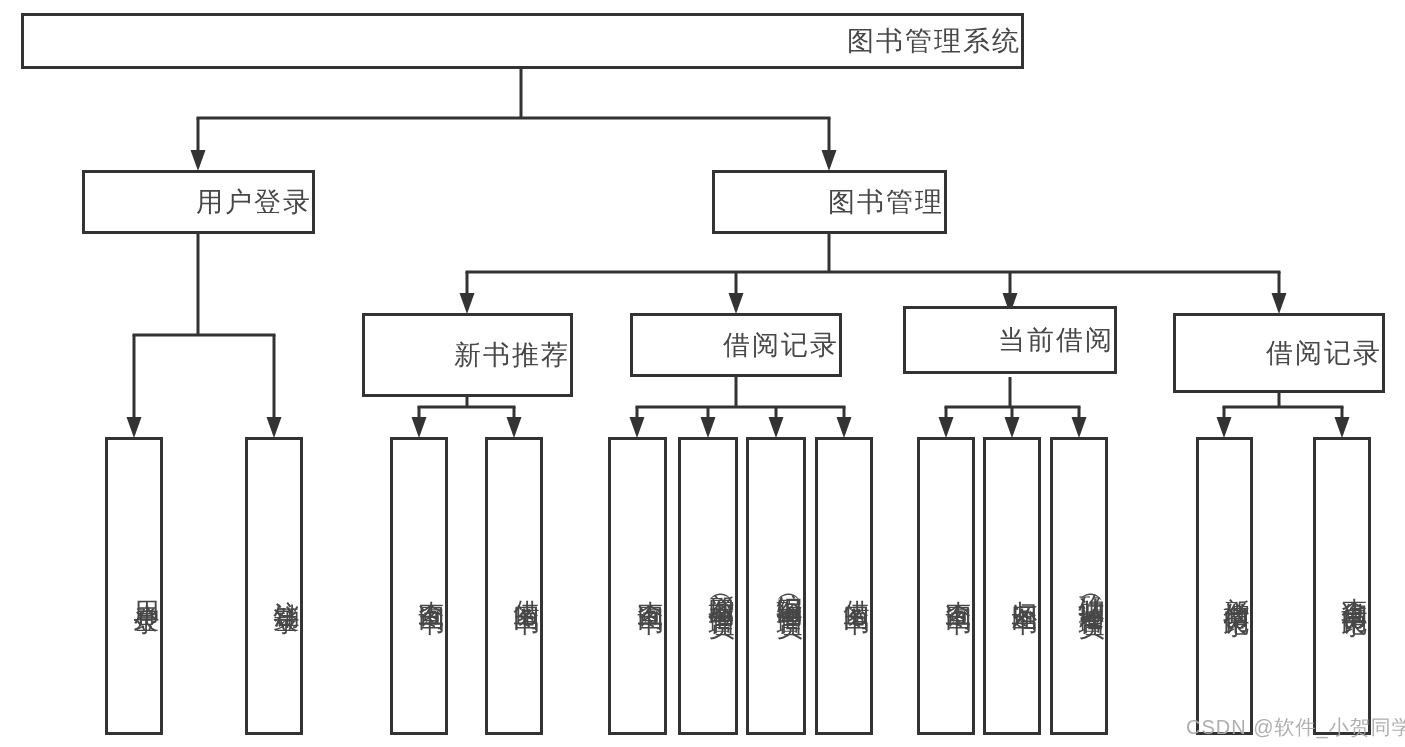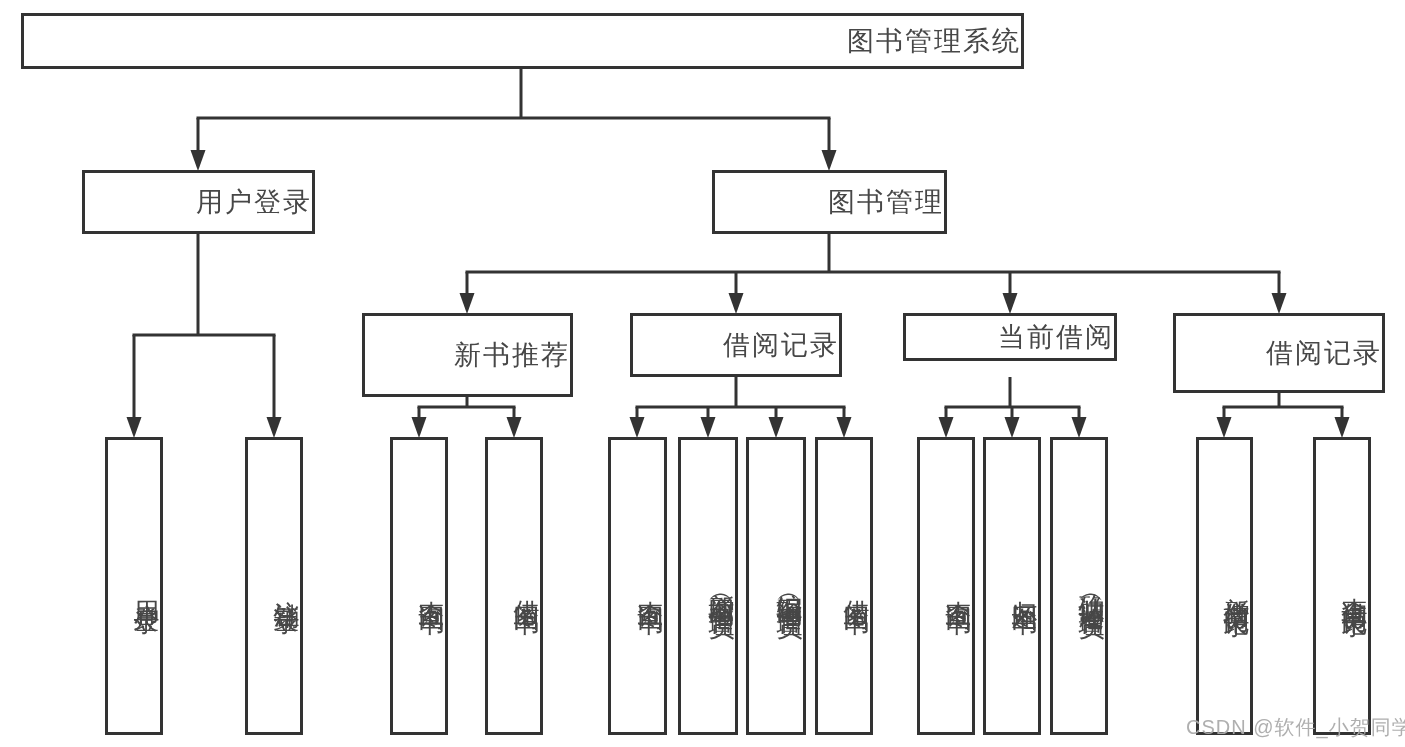--- a/index.html
+++ b/index.html
@@ -98,21 +98,21 @@
 <div class="node h" style="left:712px;top:170px;width:235px;height:64px">
   <span class="lbl">图书管理</span>
 </div>
 
 <div class="node h" style="left:362px;top:313px;width:211px;height:84px">
   <span class="lbl">新书推荐</span>
 </div>
 <div class="node h" style="left:630px;top:313px;width:212px;height:64px">
   <span class="lbl">借阅记录</span>
 </div>
-<div class="node h" style="left:903px;top:313px;width:214px;height:48px">
+<div class="node h" style="left:903px;top:306px;width:214px;height:68px">
   <span class="lbl">当前借阅</span>
 </div>
 <div class="node h" style="left:1173px;top:313px;width:212px;height:80px">
   <span class="lbl">借阅记录</span>
 </div>
 
 <div class="node v" style="left:105px;top:437px;width:58px;height:298px">
   <span class="lbl">用户登录</span>
 </div>
 <div class="node v" style="left:245px;top:437px;width:58px;height:298px">

